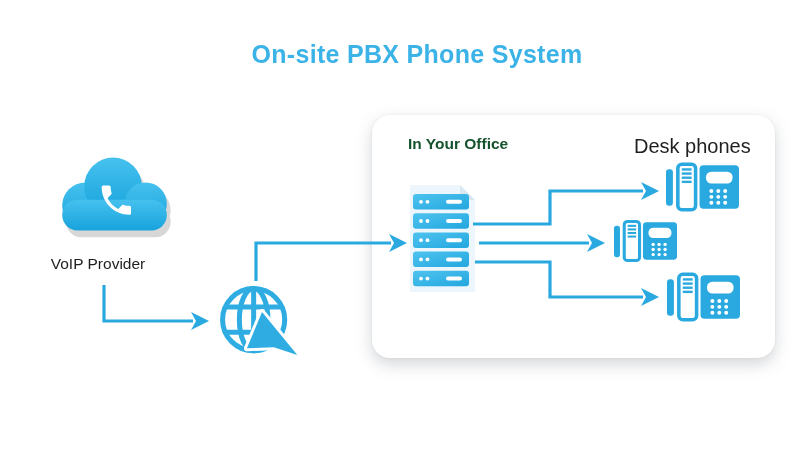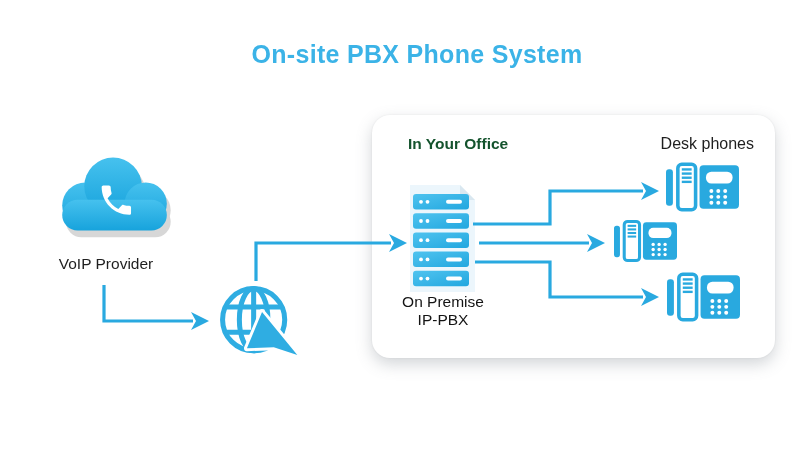--- a/index.html
+++ b/index.html
@@ -2,28 +2,28 @@
 <html><head>
 <meta charset="utf-8">
 <style>
   html,body{margin:0;padding:0;width:800px;height:450px;background:#ffffff;
     font-family:"Liberation Sans", sans-serif;overflow:hidden;}
   .canvas{position:relative;width:800px;height:450px;}
   .abs{position:absolute;}
   .title{left:0;top:40px;width:800px;text-align:center;font-size:25px;font-weight:bold;
     letter-spacing:.3px;color:#3bb3e7;z-index:2;padding-left:17px;}
   .node-label{font-size:15.5px;color:#1f1f1f;font-weight:500;text-align:center;z-index:4;}
-  .voip-label{left:26px;top:255px;width:160px;}
+  .voip-label{left:18px;top:255px;width:160px;}
   .internet-label{left:129px;top:342px;width:120px;}
   .office-box{left:372px;top:115px;width:403px;height:243px;background:#ffffff;border-radius:18px;
     box-shadow:0 6px 16px rgba(105,115,125,.30), 0 0 2px rgba(0,0,0,.08);z-index:1;}
   .office-heading{left:408px;top:135px;width:220px;font-size:15.5px;font-weight:bold;
     color:#14532d;text-align:left;z-index:2;}
-  .deskphones-label{left:634px;top:135px;width:120px;font-size:16px;font-weight:500;
-    color:#1f1f1f;text-align:right;z-index:2;}
+  .deskphones-label{left:634px;top:135px;width:120px;font-size:20px;font-weight:500;
+    color:#1f1f1f;text-align:left;z-index:2;}
   .pbx-label{left:382px;top:293px;width:122px;font-size:15.5px;line-height:18px;
     color:#141414;font-weight:500;text-align:center;z-index:2;}
   .icon{z-index:3;}
   .cloud-wrap{left:50px;top:146px;width:130px;height:96px;}
   .globe-wrap{left:215px;top:281px;width:84px;height:84px;}
   .server-wrap{left:404px;top:183px;width:80px;height:112px;}
   .phone1{left:666px;top:162px;width:73px;height:50px;}
   .phone2{left:614px;top:219px;width:63px;height:44px;}
   .phone3{left:667px;top:272px;width:73px;height:50px;}
   .overlay{left:0;top:0;width:800px;height:450px;z-index:5;pointer-events:none;}
@@ -32,24 +32,20 @@
 </head>
 <body>
 
 <div class="canvas">
 
   <div class="abs title">On-site PBX Phone System</div>
 
   <div class="abs office-box"></div>
   <div class="abs office-heading">In Your Office</div>
   <div class="abs deskphones-label">Desk phones</div>
-  <div class="abs pbx-label">
-    <div>On Premise</div>
-    <div>IP-PBX</div>
-  </div>
 
   <div class="abs icon cloud-wrap">
     <svg viewBox="0 0 130 100">
       <defs>
         <linearGradient id="cg" x1="0" y1="0" x2="0" y2="1">
           <stop offset="0" stop-color="#46c1ee"></stop>
             <stop offset="1" stop-color="#17a3dc"></stop>
         </linearGradient>
       </defs>
       <g fill="#d7d7d7" transform="translate(4,7)">

